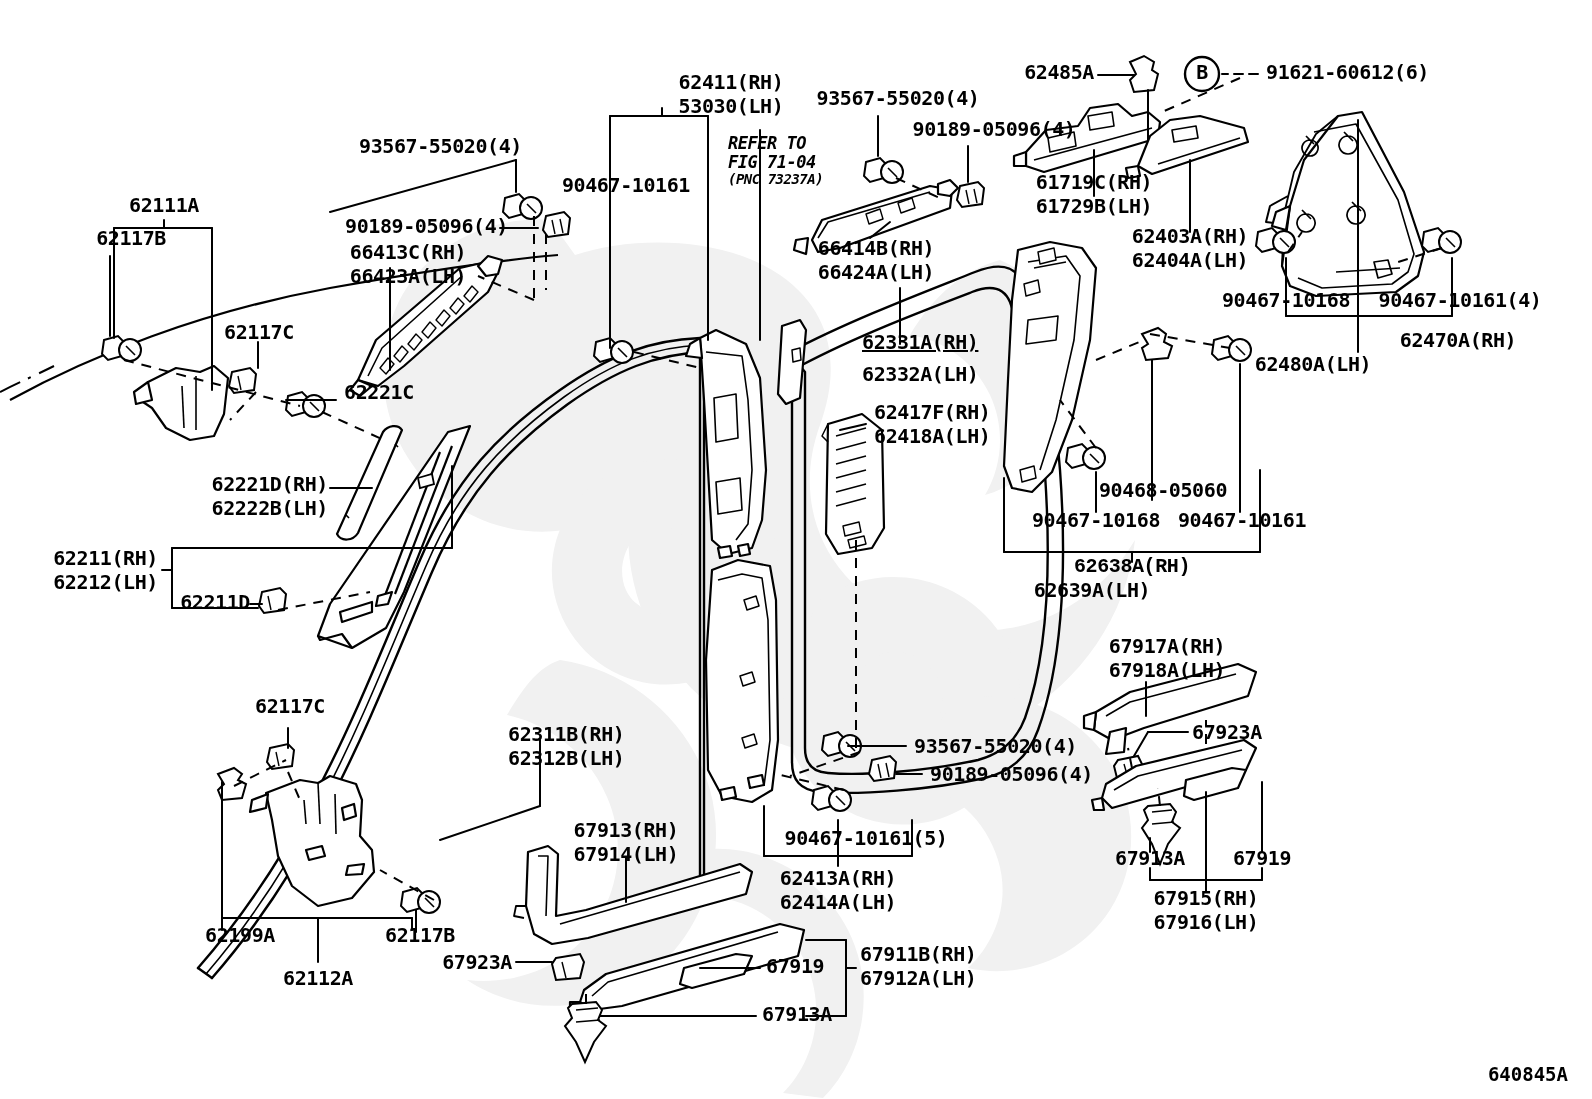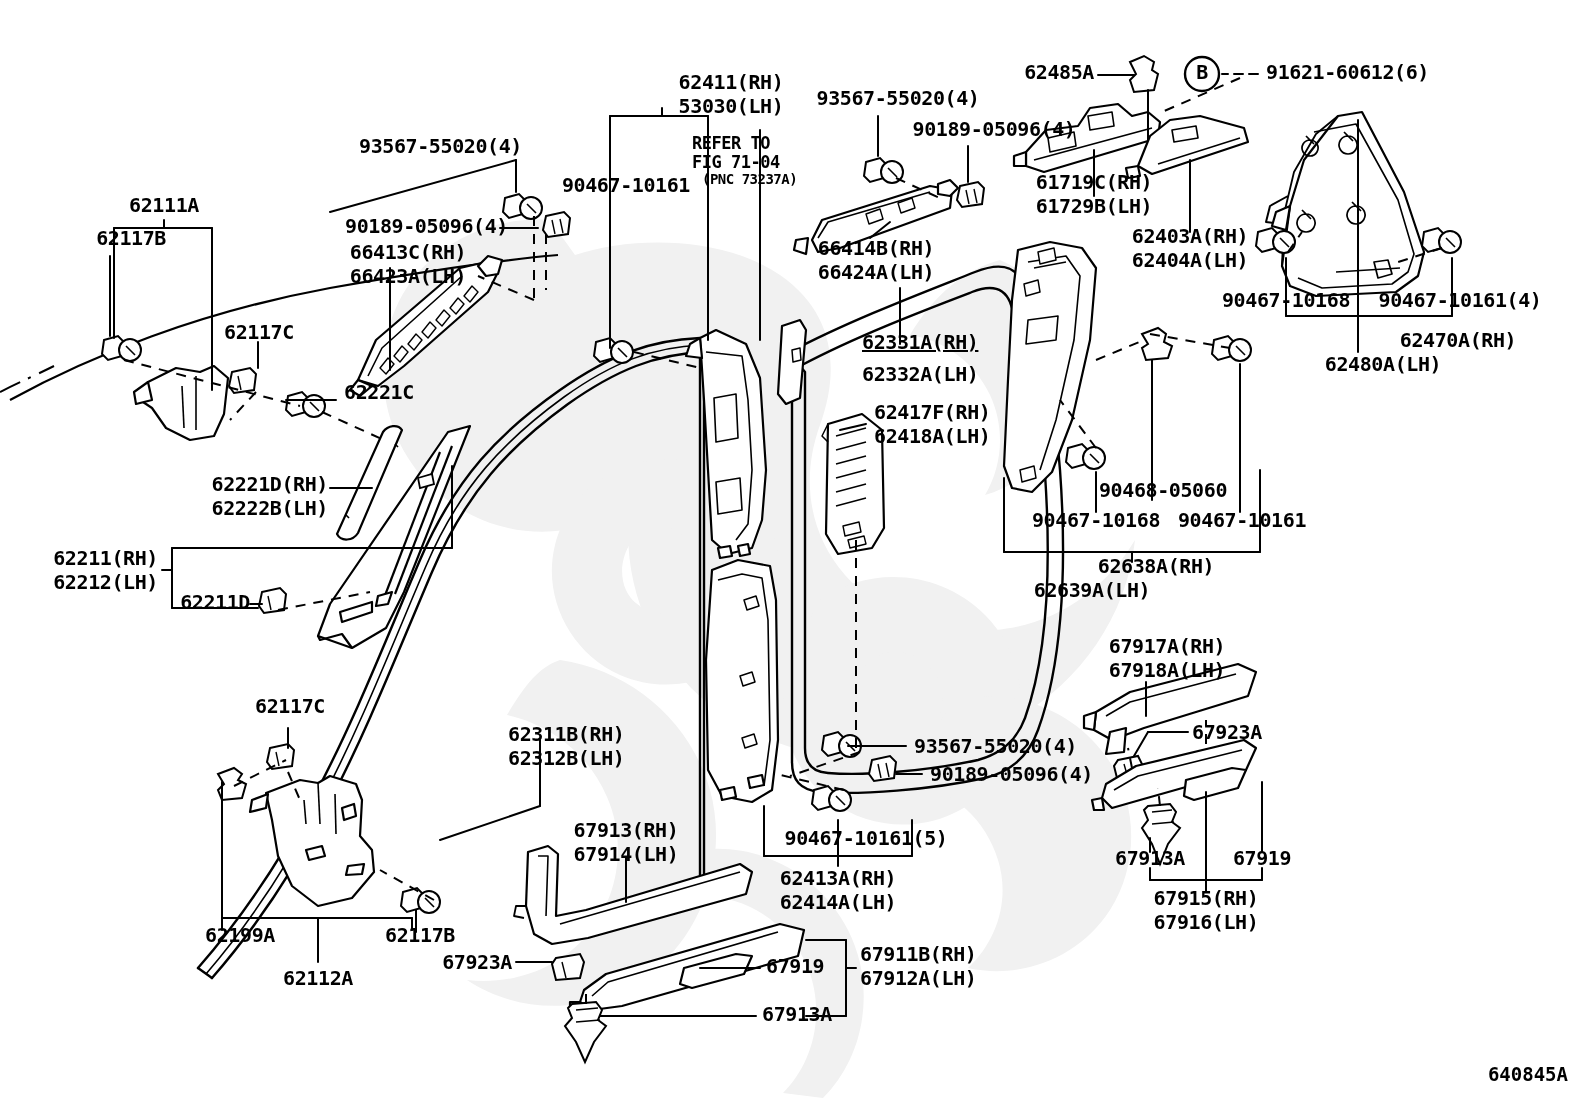--- a/index.html
+++ b/index.html
@@ -590,24 +590,24 @@
   <div class="lbl s20 rt" style="left:158px;top:572px;">62212(LH)</div>
   <div class="lbl s20 rt" style="left:250px;top:592px;">62211D</div>
   <div class="lbl s20 ctr" style="left:290px;top:696px;">62117C</div>
   <div class="lbl s20 ctr" style="left:240px;top:925px;">62199A</div>
   <div class="lbl s20 ctr" style="left:420px;top:925px;">62117B</div>
   <div class="lbl s20 ctr" style="left:318px;top:968px;">62112A</div>
 
   <div class="lbl s20 ctr" style="left:731px;top:72px;">62411(RH)</div>
   <div class="lbl s20 ctr" style="left:731px;top:96px;">53030(LH)</div>
 
-  <div class="figref" style="position:absolute;left:692px;top:134px;">
+  <div class="figref" style="position:absolute;left:728px;top:134px;font-style:italic;">
     <div>REFER TO</div>
     <div>FIG 71-04</div>
-    <div class="pnc" style="margin-left:10px;">(PNC 73237A)</div>
+    <div class="pnc" style="">(PNC 73237A)</div>
   </div>
 
   <div class="lbl s20 rt" style="left:690px;top:175px;">90467-10161</div>
   <div class="lbl s20 ctr" style="left:898px;top:88px;">93567-55020(4)</div>
   <div class="lbl s20 ctr" style="left:994px;top:119px;">90189-05096(4)</div>
   <div class="lbl s20 ctr" style="left:876px;top:238px;">66414B(RH)</div>
   <div class="lbl s20 ctr" style="left:876px;top:262px;">66424A(LH)</div>
   <div class="lbl s20" style="left:862px;top:332px;text-decoration:underline;">62331A(RH)</div>
   <div class="lbl s20" style="left:862px;top:364px;">62332A(LH)</div>
   <div class="lbl s20" style="left:874px;top:402px;">62417F(RH)</div>
@@ -633,25 +633,25 @@
 
   <div class="lbl s20 ctr" style="left:1202px;top:62px;">B</div>
 
   <div class="lbl s20 ctr" style="left:1094px;top:172px;">61719C(RH)</div>
   <div class="lbl s20 ctr" style="left:1094px;top:196px;">61729B(LH)</div>
   <div class="lbl s20 ctr" style="left:1190px;top:226px;">62403A(RH)</div>
   <div class="lbl s20 ctr" style="left:1190px;top:250px;">62404A(LH)</div>
   <div class="lbl s20 ctr" style="left:1286px;top:290px;">90467-10168</div>
   <div class="lbl s20 ctr" style="left:1460px;top:290px;">90467-10161(4)</div>
   <div class="lbl s20 ctr" style="left:1458px;top:330px;">62470A(RH)</div>
-  <div class="lbl s20 ctr" style="left:1383px;top:354px;text-align:center;">62480A(LH)</div>
+  <div class="lbl s20 ctr" style="left:1313px;top:354px;text-align:center;">62480A(LH)</div>
   <div class="lbl s20 ctr" style="left:1163px;top:480px;">90468-05060</div>
   <div class="lbl s20 ctr" style="left:1096px;top:510px;">90467-10168</div>
   <div class="lbl s20 ctr" style="left:1242px;top:510px;">90467-10161</div>
-  <div class="lbl s20 ctr" style="left:1156px;top:556px;">62638A(RH)</div>
+  <div class="lbl s20 ctr" style="left:1132px;top:556px;font-family:Liberation Mono, monospace;">62638A(RH)</div>
   <div class="lbl s20 ctr" style="left:1092px;top:580px;">62639A(LH)</div>
   <div class="lbl s20 ctr" style="left:1167px;top:636px;">67917A(RH)</div>
   <div class="lbl s20 ctr" style="left:1167px;top:660px;">67918A(LH)</div>
   <div class="lbl s20" style="left:1192px;top:722px;">67923A</div>
   <div class="lbl s20 ctr" style="left:1150px;top:848px;">67913A</div>
   <div class="lbl s20 ctr" style="left:1262px;top:848px;">67919</div>
   <div class="lbl s20 ctr" style="left:1206px;top:888px;">67915(RH)</div>
   <div class="lbl s20 ctr" style="left:1206px;top:912px;">67916(LH)</div>
 
   <div class="dnum">640845A</div>

